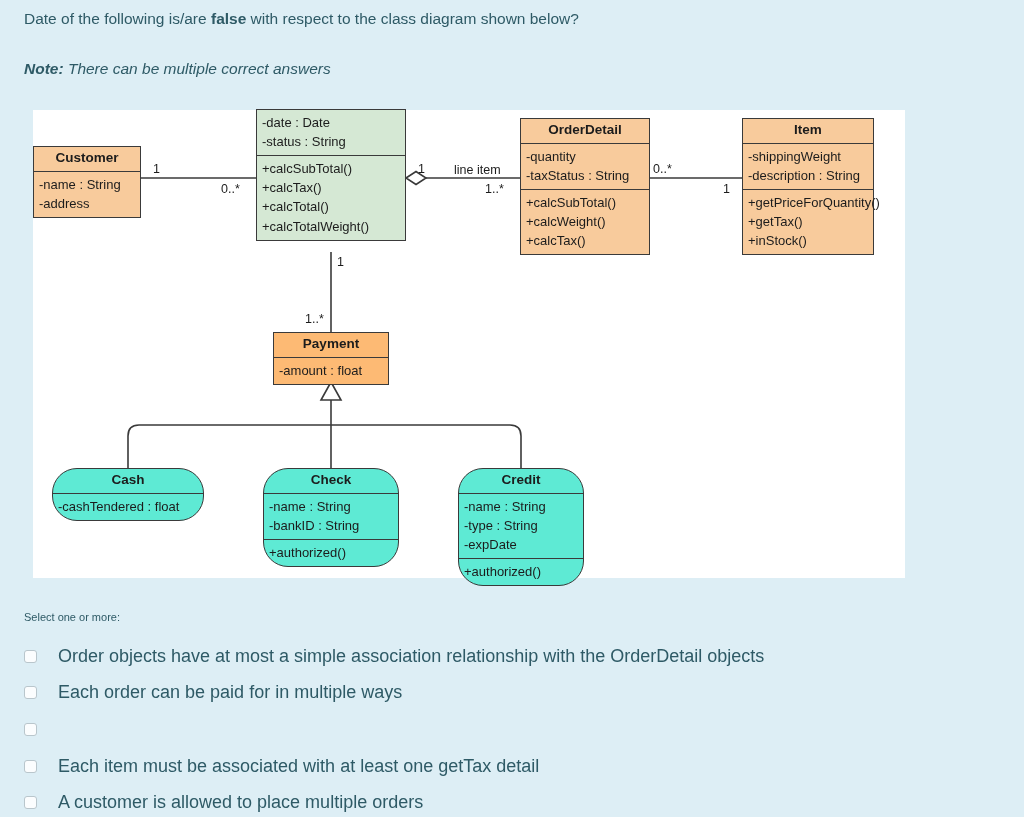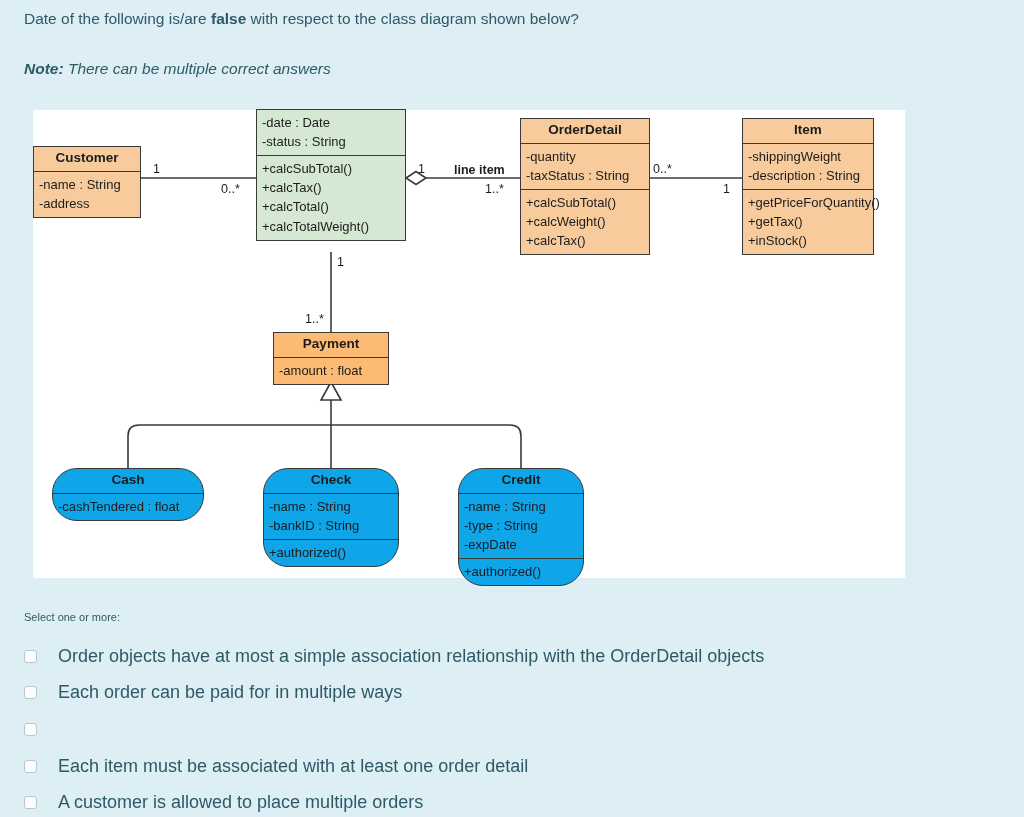--- a/index.html
+++ b/index.html
@@ -76,30 +76,30 @@
     color: #1c1c1c;
     padding: 0px 5px;
     line-height: 1.47;
     white-space: nowrap;
   }
 
   
   .fill-orange { background: #f8cb9c; }
   .fill-green  { background: #d5e8d4; }
   .fill-purple { background: #fdba74; }
-  .fill-yellow { background: #0ea5e9; border-radius: 25px; }
+  .fill-yellow { background: #5eead4; border-radius: 25px; }
 
   .edge-label {
     position: absolute;
     font-size: 12.5px;
     color: #1c1c1c;
     white-space: nowrap;
     z-index: 6;
   }
-  .edge-label.bold-label { font-weight: bold; }
+  .edge-label.bold-label { font-weight: normal; }
 
   svg.wires {
     position: absolute;
     left: 0; top: 0;
     width: 872px;
     height: 468px;
     z-index: 2;
     overflow: visible;
   }
 
@@ -279,19 +279,19 @@
   </label>
   <label class="answer-row">
     <span class="answer-checkbox"></span>
     <span class="answer-text">Each order can be paid for in multiple ways</span>
   </label>
   <label class="answer-row">
     <span class="answer-checkbox"></span>
   </label>
   <label class="answer-row">
     <span class="answer-checkbox"></span>
-    <span class="answer-text">Each item must be associated with at least one order detail</span>
+    <span class="answer-text">Each item must be associated with at least one getTax detail</span>
   </label>
   <label class="answer-row">
     <span class="answer-checkbox"></span>
     <span class="answer-text">A customer is allowed to place multiple orders</span>
   </label>
 </div>
 
 </body></html>

